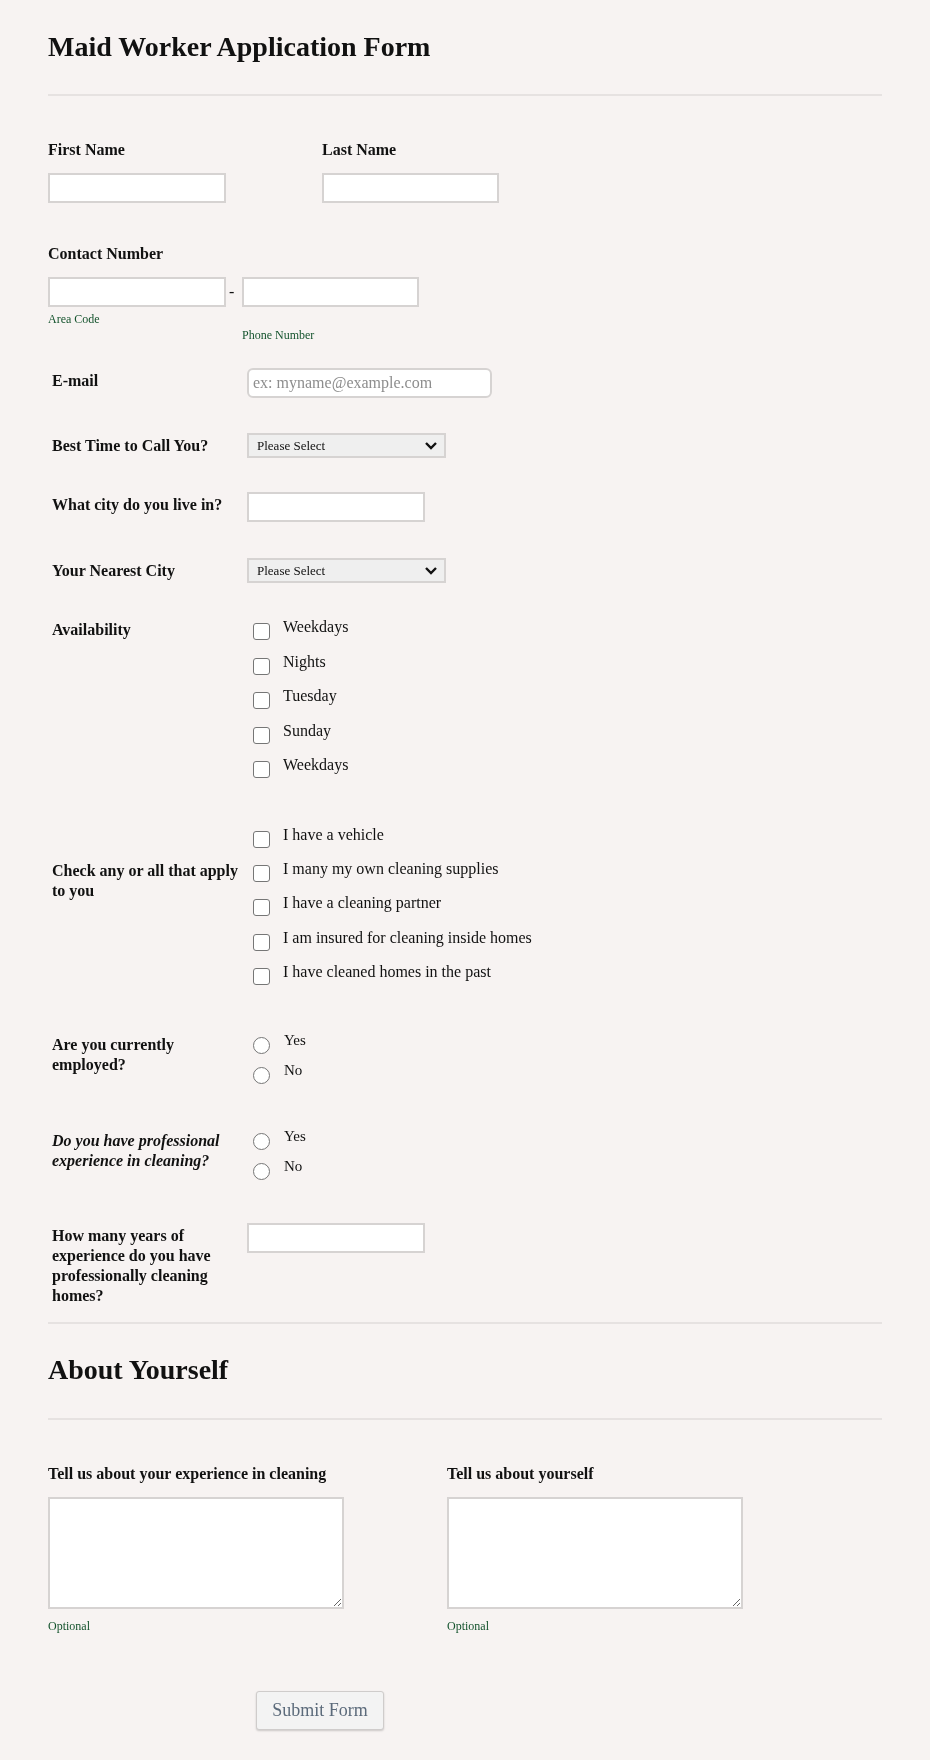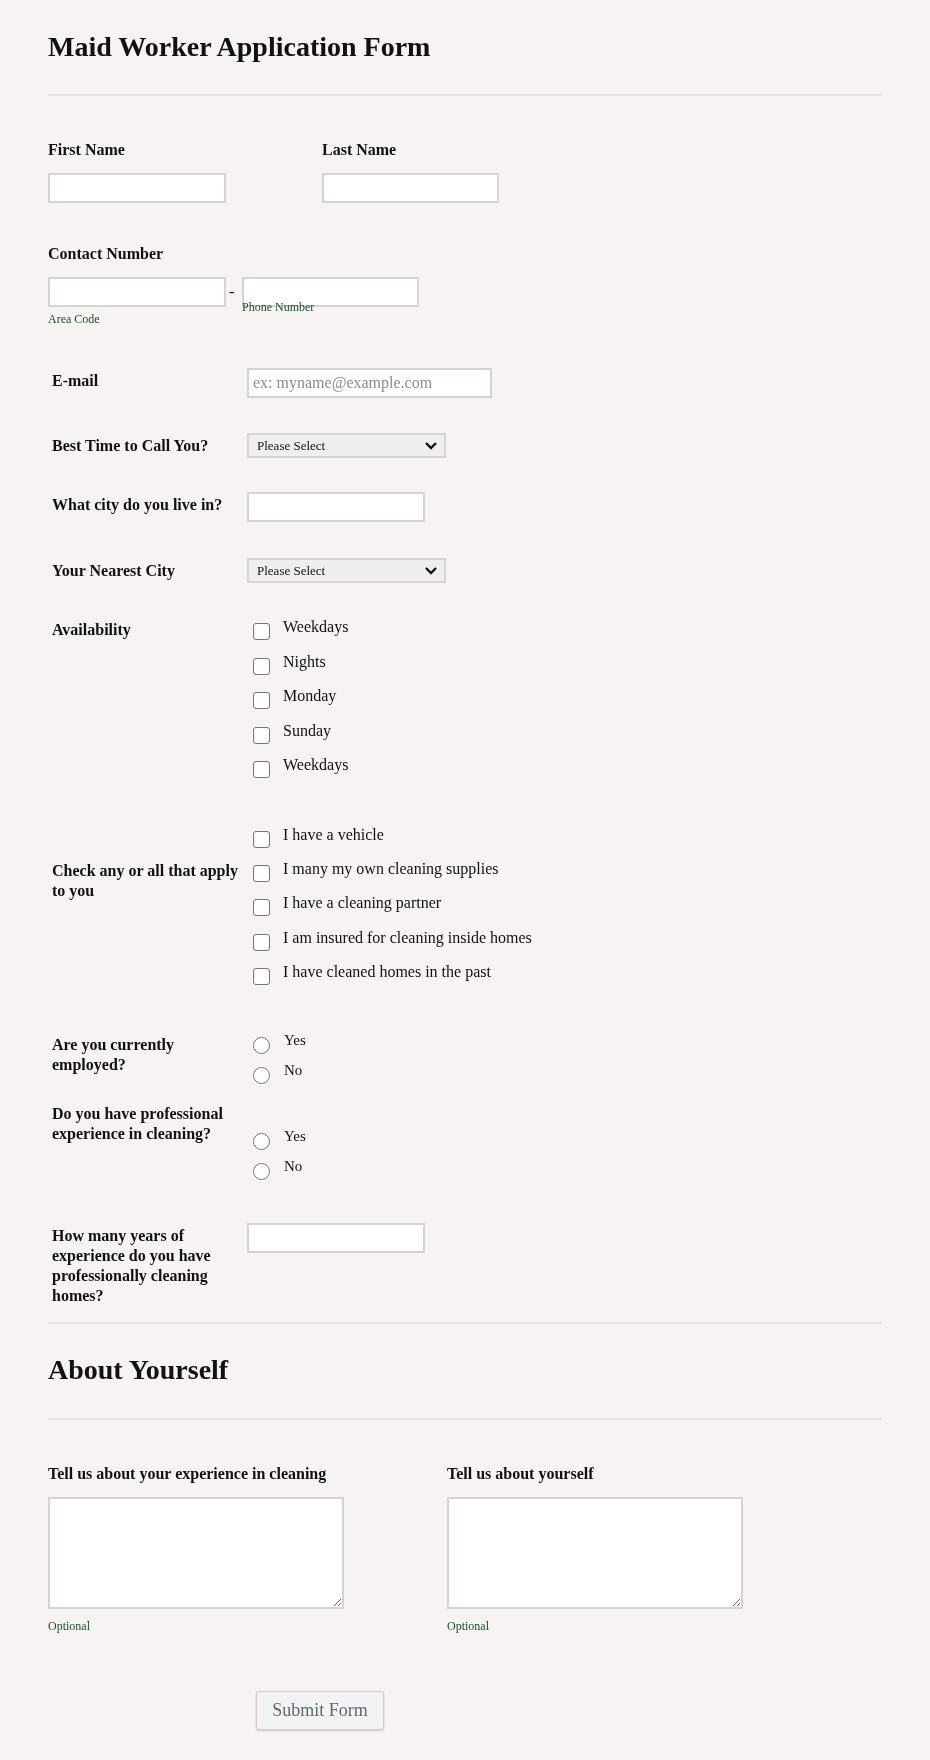--- a/index.html
+++ b/index.html
@@ -117,24 +117,24 @@
 <div class="abs label-top" style="left:48px; top:140px;">First Name</div>
 <input class="abs text-input" style="left: 48px; top: 173px; width: 178px;" type="text" value="">
 <div class="abs label-top" style="left:322px; top:140px;">Last Name</div>
 <input class="abs text-input" style="left: 322px; top: 173px; width: 177px;" type="text" value="">
 
 <div class="abs label-top" style="left:48px; top:244px;">Contact Number</div>
 <input class="abs text-input" style="left: 48px; top: 277px; width: 178px;" type="text" value="">
 <div class="abs dash" style="left:229px; top:283px;">-</div>
 <input class="abs text-input" style="left: 242px; top: 277px; width: 177px;" type="text" value="">
 <div class="abs sublabel" style="left:48px; top:312px;">Area Code</div>
-<div class="abs sublabel" style="left:242px; top:300px;text-align:right;">Phone Number</div>
+<div class="abs sublabel" style="left:242px; top:328px;text-align:right;">Phone Number</div>
 
 <div class="abs label-side" style="top:371px;">E-mail</div>
-<input class="abs text-input" style="left: 247px; top: 368px; width: 245px;" type="text" placeholder="ex: myname@example.com">
+<input class="abs text-input" style="left: 247px; top: 368px; width: 245px; border-radius: 6px;" type="text" placeholder="ex: myname@example.com">
 
 <div class="abs label-side" style="top:436px;">Best Time to Call You?</div>
 <div class="abs select" style="left:247px; top:433px; width:199px;">
   <span>Please Select</span>
   <svg class="chev" viewBox="0 0 14 14">
       <path d="M2 4 L7 9 L12 4" fill="none" stroke="#111" stroke-width="2.4"></path>
     </svg>
 </div>
 
 <div class="abs label-side" style="top:495px;">What city do you live in?</div>
@@ -152,21 +152,21 @@
 <div class="abs opt-row" style="top:623px;">
   <span class="checkbox"></span>
   <span class="opt-label">Weekdays</span>
 </div>
 <div class="abs opt-row" style="top:658px;">
   <span class="checkbox"></span>
   <span class="opt-label">Nights</span>
 </div>
 <div class="abs opt-row" style="top:692px;">
   <span class="checkbox"></span>
-  <span class="opt-label">Monday</span>
+  <span class="opt-label">Tuesday</span>
 </div>
 <div class="abs opt-row" style="top:727px;">
   <span class="checkbox"></span>
   <span class="opt-label">Sunday</span>
 </div>
 <div class="abs opt-row" style="top:761px;">
   <span class="checkbox"></span>
   <span class="opt-label">Weekdays</span>
 </div>
 
@@ -195,21 +195,21 @@
 <div class="abs label-side" style="top:1035px; width:150px;">Are you currently employed?</div>
 <div class="abs opt-row" style="top:1037px;">
   <span class="radio"></span>
   <span class="radio-label">Yes</span>
 </div>
 <div class="abs opt-row" style="top:1067px;">
   <span class="radio"></span>
   <span class="radio-label">No</span>
 </div>
 
-<div class="abs label-side" style="top:1104px; width:190px;">Do you have professional experience in cleaning?</div>
+<div class="abs label-side" style="top:1131px; width:190px;font-style:italic;">Do you have professional experience in cleaning?</div>
 <div class="abs opt-row" style="top:1133px;">
   <span class="radio"></span>
   <span class="radio-label">Yes</span>
 </div>
 <div class="abs opt-row" style="top:1163px;">
   <span class="radio"></span>
   <span class="radio-label">No</span>
 </div>
 
 <div class="abs label-side" style="top:1226px; width:175px;">How many years of experience do you have professionally cleaning homes?</div>

